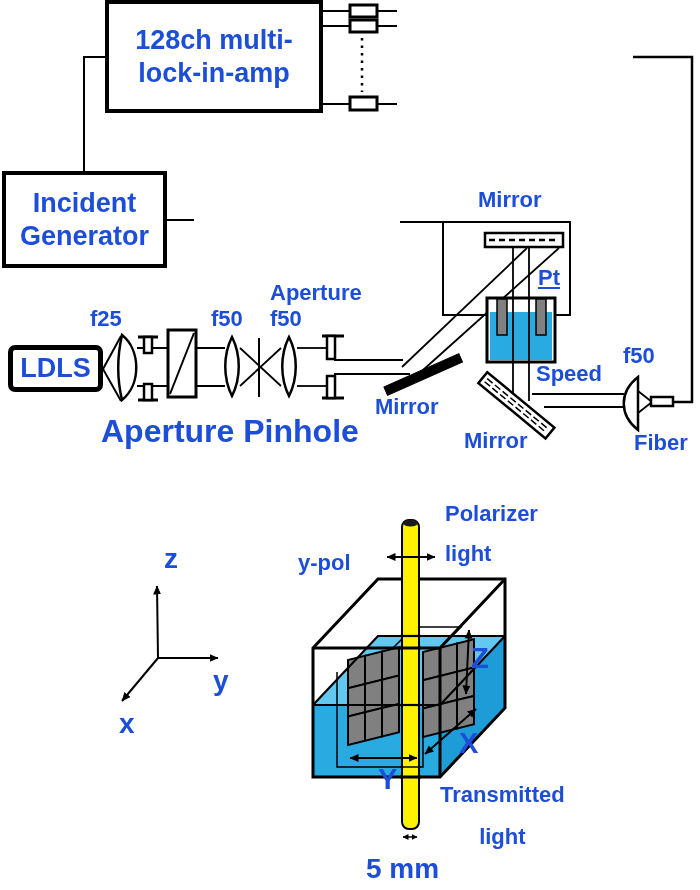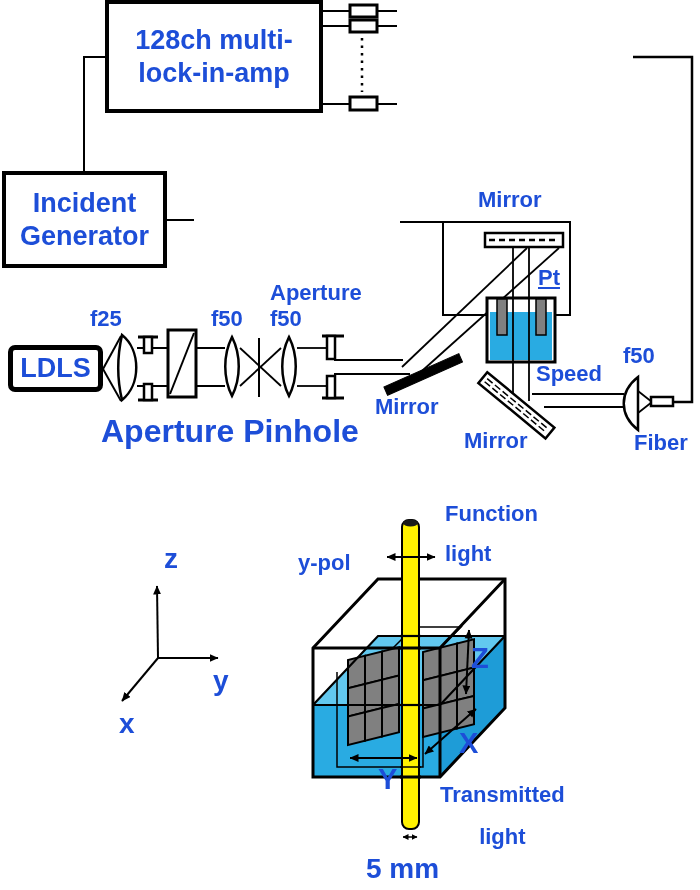--- a/index.html
+++ b/index.html
@@ -209,21 +209,21 @@
   <div class="lbl" style="left:270px;top:302px;">f50</div>
   <div class="lbl f25" style="left:101px;top:407px;">Aperture Pinhole</div>
   <div class="lbl" style="left:478px;top:183px;">Mirror</div>
   <div class="lbl" style="left:538px;top:261px;text-decoration:underline;">Pt</div>
   <div class="lbl" style="left:536px;top:357px;">Speed</div>
   <div class="lbl" style="left:623px;top:339px;">f50</div>
   <div class="lbl" style="left:634px;top:426px;">Fiber</div>
   <div class="lbl" style="left:375px;top:390px;">Mirror</div>
   <div class="lbl" style="left:464px;top:424px;">Mirror</div>
 
-  <div class="lbl" style="left:445px;top:494px;line-height:40px;">Function
+  <div class="lbl" style="left:445px;top:494px;line-height:40px;">Polarizer
 light</div>
   <div class="lbl" style="left:298px;top:546px;">y-pol</div>
   <div class="lbl" style="left:440px;top:774px;line-height:42px;text-align:center;">Transmitted
 light</div>
   <div class="lbl f28" style="left:366px;top:848px;">5 mm</div>
   <div class="lbl f28" style="left:164px;top:538px;">z</div>
   <div class="lbl f28" style="left:213px;top:660px;">y</div>
   <div class="lbl f28" style="left:119px;top:703px;">x</div>
   <div class="lbl f29" style="left:471px;top:637px;">Z</div>
   <div class="lbl f29" style="left:459px;top:722px;">X</div>

